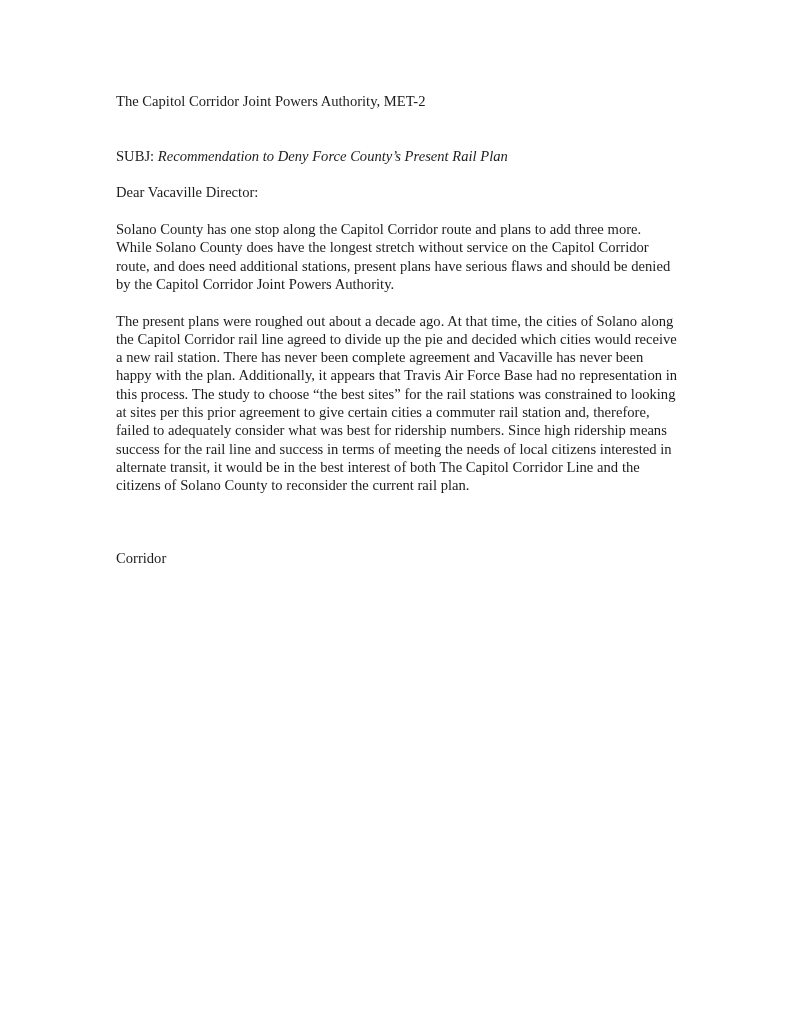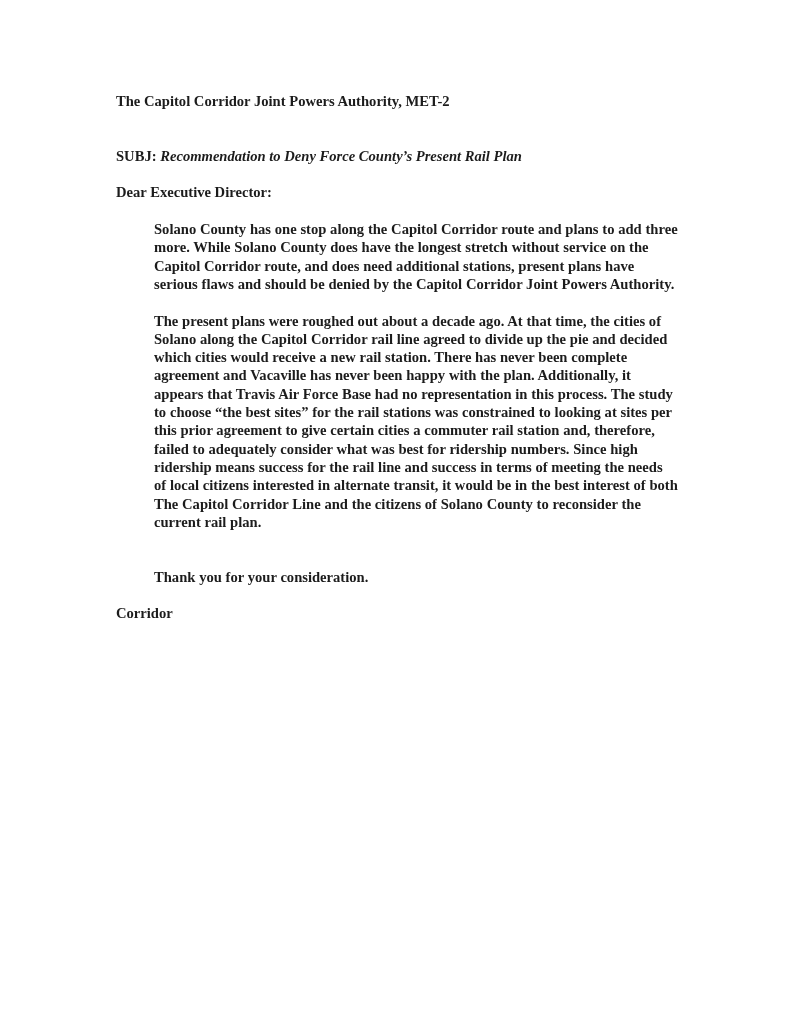--- a/index.html
+++ b/index.html
@@ -32,21 +32,20 @@
     top: 92px;
     width: 562px;
   }
 
   .block {
     font-size: 14.6px;
     line-height: 18.3px;
     color: #1c1c1c;
     text-align: left;
     margin: 0;
-    font-weight: bold;
     -webkit-font-smoothing: antialiased;
   }
 
   
   .gap {
     height: 18.3px;
   }
 
   .addr-line {
     display: block;
@@ -59,21 +58,20 @@
   }
   .subj-text {
     font-style: italic;
   }
 
   .para {
     font-size: 14.6px;
     line-height: 18.3px;
     text-align: left;
     word-spacing: 0.1px;
-    margin-left: 38px;
   }
 </style>
 </head>
 <body>
 
 <div class="page">
   <div class="letter-body">
 
     <div class="block">
       <span class="addr-line">The Capitol Corridor Joint Powers Authority, MET-2</span>
@@ -81,35 +79,34 @@
 
     <div class="gap"></div>
     <div class="gap"></div>
 
     <div class="block">
       <span class="subj-label">SUBJ:</span><span>&nbsp;</span><span class="subj-text">Recommendation to Deny Force County’s Present Rail Plan</span>
     </div>
 
     <div class="gap"></div>
 
-    <div class="block">Dear Executive Director:</div>
+    <div class="block">Dear Vacaville Director:</div>
 
     <div class="gap"></div>
 
     <p class="block para">Solano County has one stop along the Capitol Corridor route and plans to add three more. While Solano County does have the longest stretch without service on the Capitol Corridor route, and does need additional stations, present plans have serious flaws and should be denied by the Capitol Corridor Joint Powers Authority.</p>
 
     <div class="gap"></div>
 
     <p class="block para">The present plans were roughed out about a decade ago.  At that time, the cities of Solano along the Capitol Corridor rail line agreed to divide up the pie and decided which cities would receive a new rail station. There has never been complete agreement and Vacaville has never been happy with the plan. Additionally, it appears that Travis Air Force Base had no representation in this process.  The study to choose “the best sites” for the rail stations was constrained to looking at sites per this prior agreement to give certain cities a commuter rail station and, therefore, failed to adequately consider what was best for ridership numbers.  Since high ridership means success for the rail line and success in terms of meeting the needs of local citizens interested in alternate transit, it would be in the best interest of both The Capitol Corridor Line and the citizens of Solano County to reconsider the current rail plan.</p>
 
     <div class="gap"></div>
 
 
     <div class="gap"></div>
 
-    <p class="block para">Thank you for your consideration.</p>
 
     <div class="gap"></div>
 
     <div class="block">Corridor</div>
 
   </div>
 </div>
 
 </body></html>

